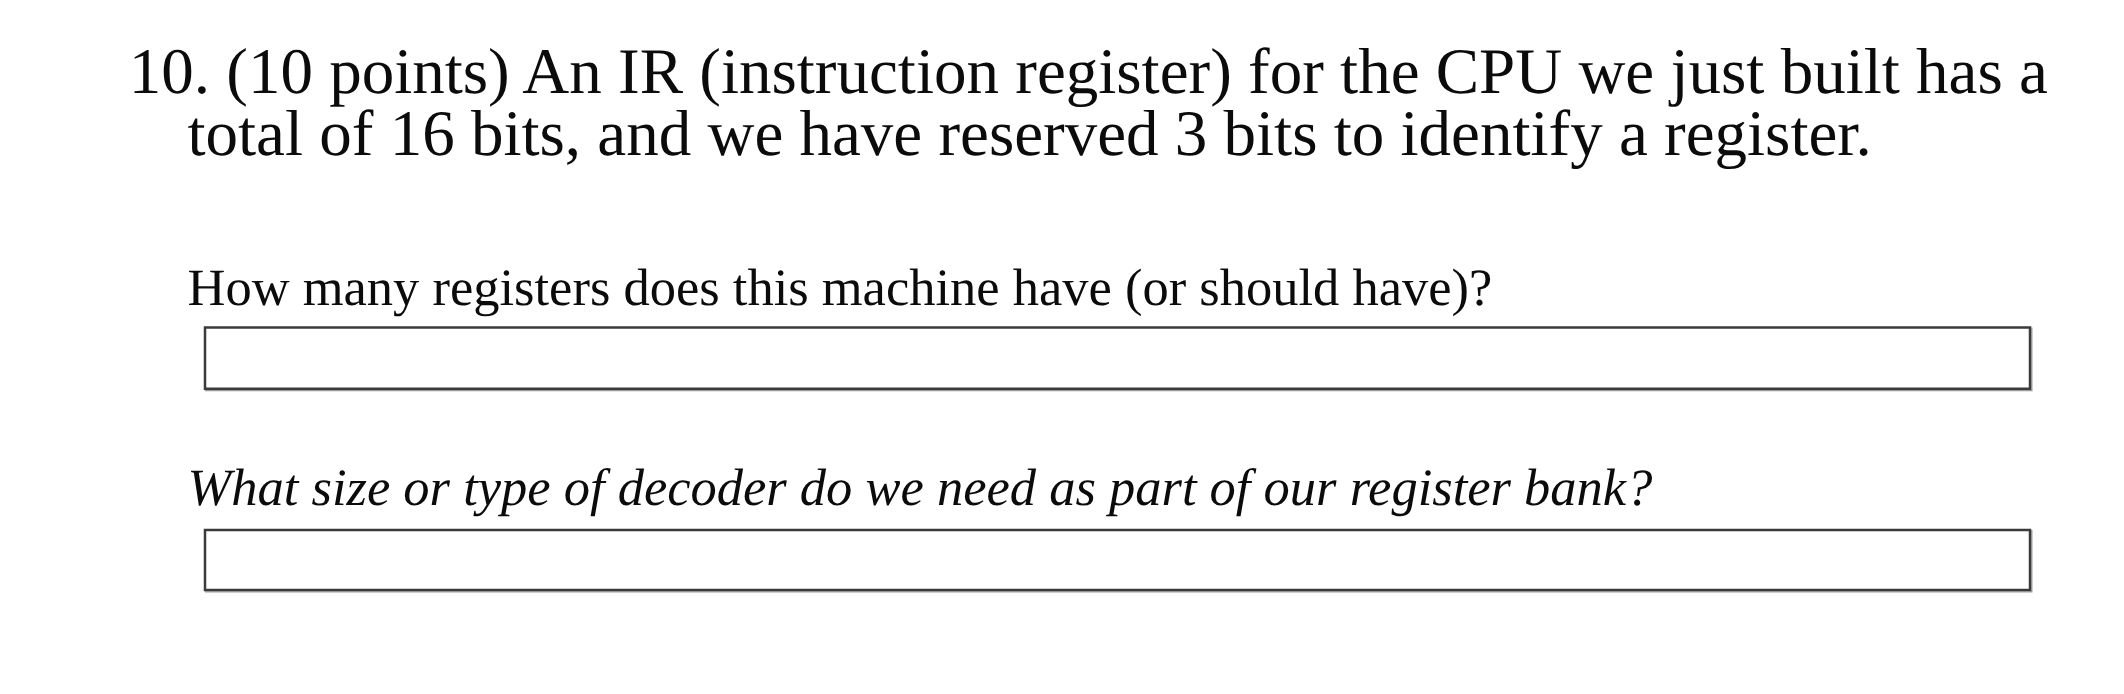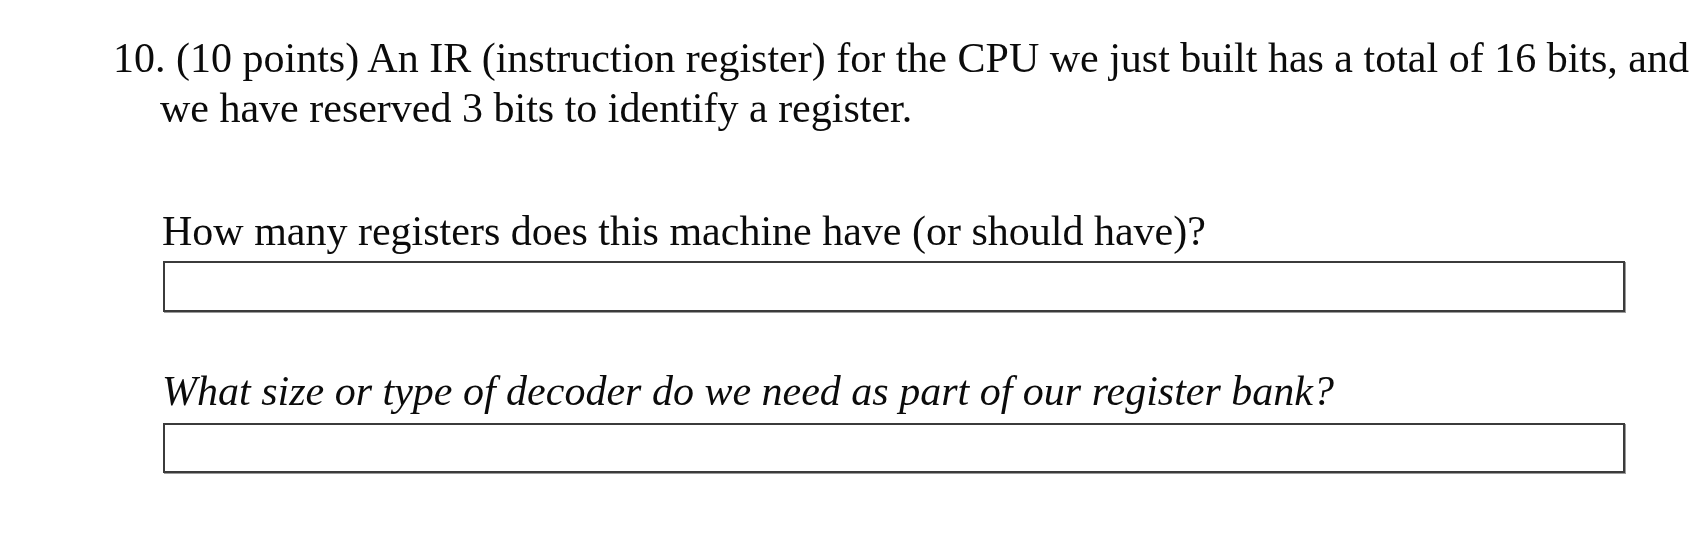--- a/index.html
+++ b/index.html
@@ -18,34 +18,32 @@
   .page {
     position: absolute;
     inset: 0;
     background: #ffffff;
   }
   .para {
     position: absolute;
     top: 33px;
     left: 103px;
     width: 1530px;
-    font-size: 42px;
+    font-size: 52px;
     line-height: 50px;
     padding-left: 47px;
     text-indent: -47px;
     letter-spacing: 0;
-    margin-left: 10px;
   }
   .qlabel {
     position: absolute;
     left: 150px;
     font-size: 42px;
     line-height: 50px;
     white-space: nowrap;
-    margin-left: 12px;
   }
   .q1 { top: 206px; }
   .q2 { top: 366px; font-style: italic; }
   .answer-box {
     position: absolute;
     left: 163px;
     width: 1462px;
     box-sizing: border-box;
     background: #ffffff;
     border: 2px solid #3b3b3b;

